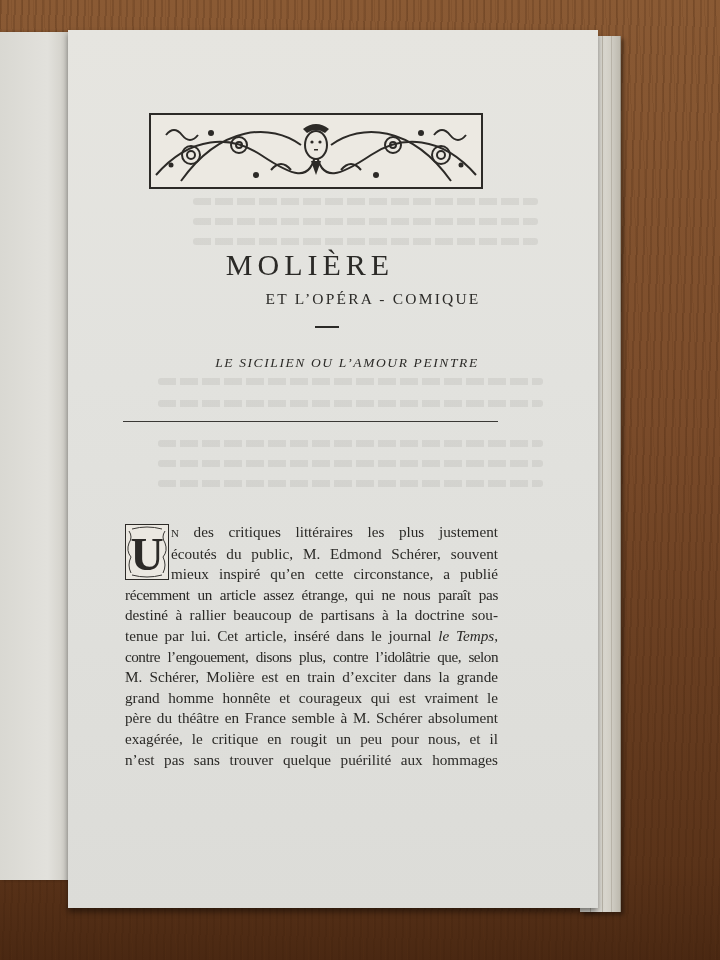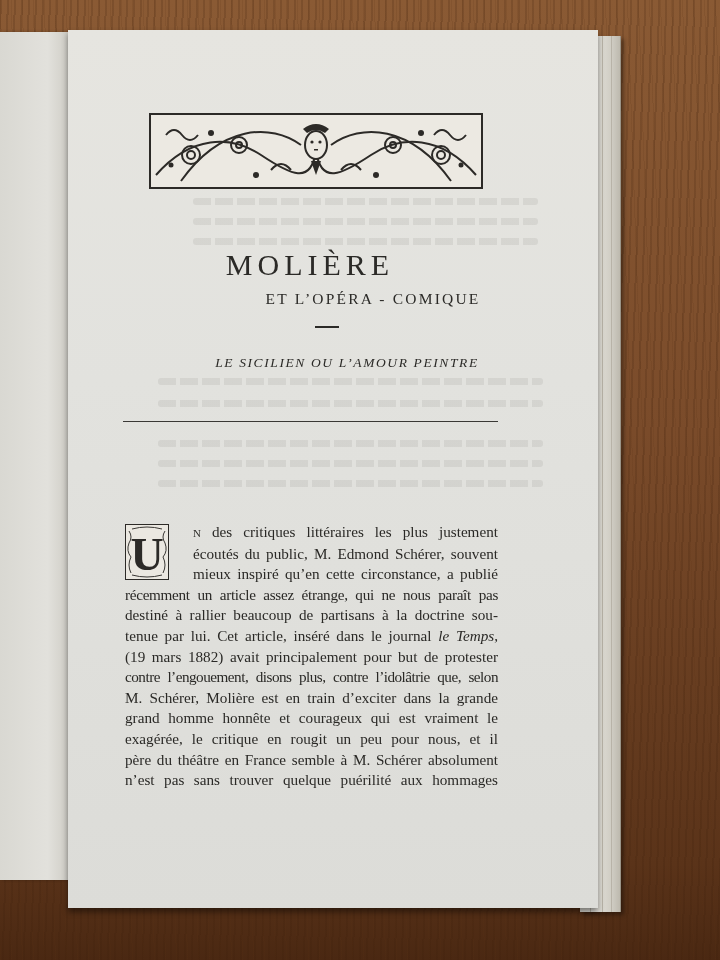--- a/index.html
+++ b/index.html
@@ -56,21 +56,21 @@
   }
   .long-rule {
     position:absolute; left:55px; top:391px; width:375px; height:1px; background:#3a3835;
   }
   .body-text {
     position:absolute; left:57px; top:492px; width:373px;
     font-size:15.2px; line-height:20.6px; color:#2a2926;
     font-family:"Liberation Serif", serif;
   }
   .line { display:block; white-space:nowrap; text-align:justify; text-align-last:justify; }
-  .line.indent { padding-left:68px; }
+  .line.indent { padding-left:46px; }
   .dropcap {
     position:absolute; left:57px; top:494px; width:42px; height:54px;
     background:#ebe8e1; border:1.5px solid #2c2a27;
   }
   .dropcap svg { width:100%; height:100%; display:block; }
   .smallcaps { font-size:11px; }
   .ghost {
     position:absolute; left:120px; width:400px; height:7px;
     background:repeating-linear-gradient(90deg, rgba(120,118,112,0.13) 0 18px, rgba(0,0,0,0) 18px 22px);
     border-radius:3px;
@@ -152,21 +152,20 @@
     </svg>
   </div>
 
   <div class="body-text">
     <span class="line indent"><span class="smallcaps">N</span><span> des critiques littéraires les plus justement</span></span>
     <span class="line indent">écoutés du public, M. Edmond Schérer, souvent</span>
     <span class="line indent">mieux inspiré qu’en cette circonstance, a publié</span>
     <span class="line" style="letter-spacing:-0.3px">récemment un article assez étrange, qui ne nous paraît pas</span>
     <span class="line">destiné à rallier beaucoup de partisans à la doctrine sou-</span>
     <span class="line"><span>tenue par lui. Cet article, inséré dans le journal </span><i>le Temps</i><span>,</span></span>
-    <span class="line">(19 mars 1882) avait principalement pour but de protester</span>
     <span class="line" style="letter-spacing:-0.5px">contre l’engouement, disons plus, contre l’idolâtrie que, selon</span>
     <span class="line">M. Schérer, Molière est en train d’exciter dans la grande</span>
     <span class="line">grand homme honnête et courageux qui est vraiment le</span>
+    <span class="line">père du théâtre en France semble à M. Schérer absolument</span>
     <span class="line">exagérée, le critique en rougit un peu pour nous, et il</span>
-    <span class="line">père du théâtre en France semble à M. Schérer absolument</span>
     <span class="line">n’est pas sans trouver quelque puérilité aux hommages</span>
   </div>
 </div>
 
 </body></html>

